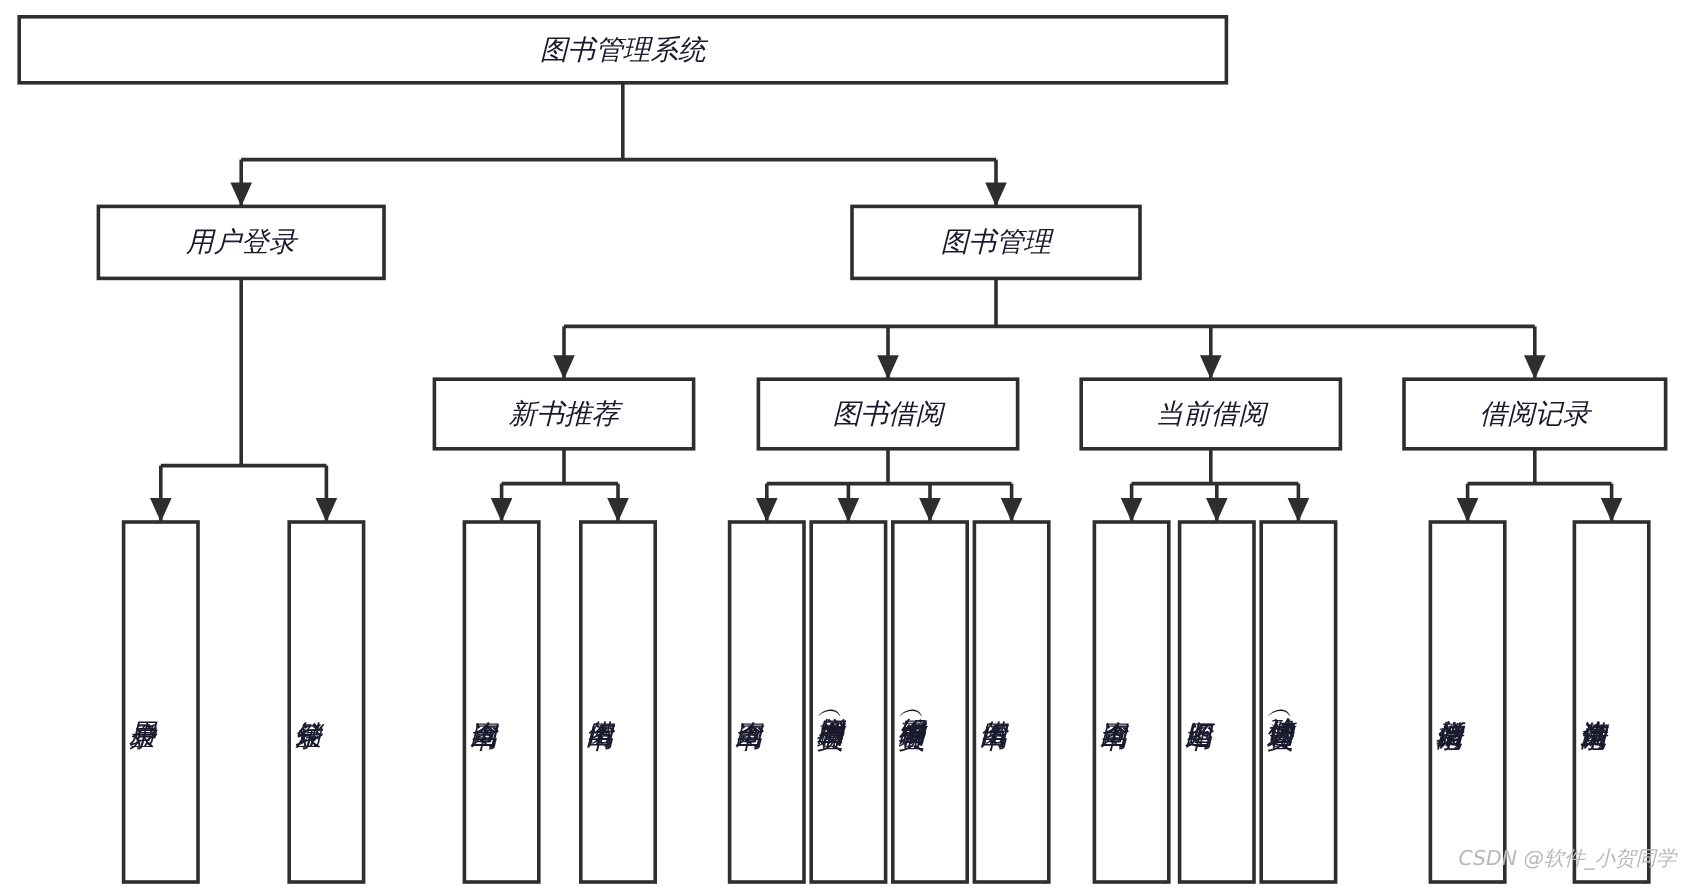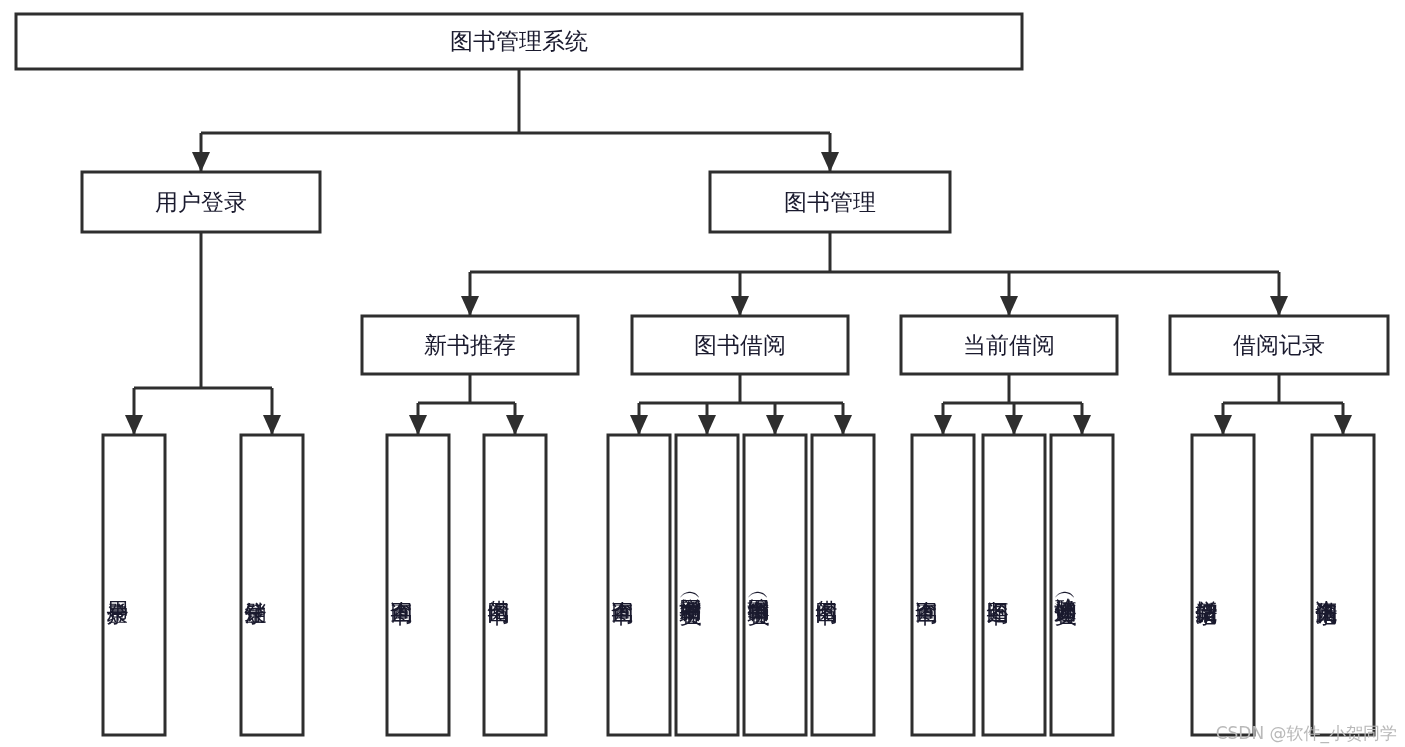--- a/index.html
+++ b/index.html
@@ -10,20 +10,21 @@
   }
   body {
     font-family: "DejaVu Sans", "Liberation Sans", sans-serif;
   }
   #canvas {
     position: relative;
     width: 1405px;
     height: 747px;
     background: #ffffff;
     overflow: hidden;
+    font-style: italic;
   }
   svg.diagram {
     position: absolute;
     left: 0;
     top: 0;
     width: 1405px;
     height: 747px;
   }
   .node-rect {
     fill: #ffffff;
@@ -66,21 +67,21 @@
     height: 100%;
     display: flex;
     align-items: center;
     justify-content: center;
     white-space: nowrap;
     letter-spacing: 0.05em;
   }
   .watermark {
     position: absolute;
     right: 8px;
-    bottom: 2px;
+    bottom: 20px;
     font-family: "DejaVu Sans", "Liberation Sans", sans-serif;
     font-size: 17px;
     color: #b9b9b9;
     white-space: nowrap;
     pointer-events: none;
   }
 </style>
 </head>
 <body>
 

